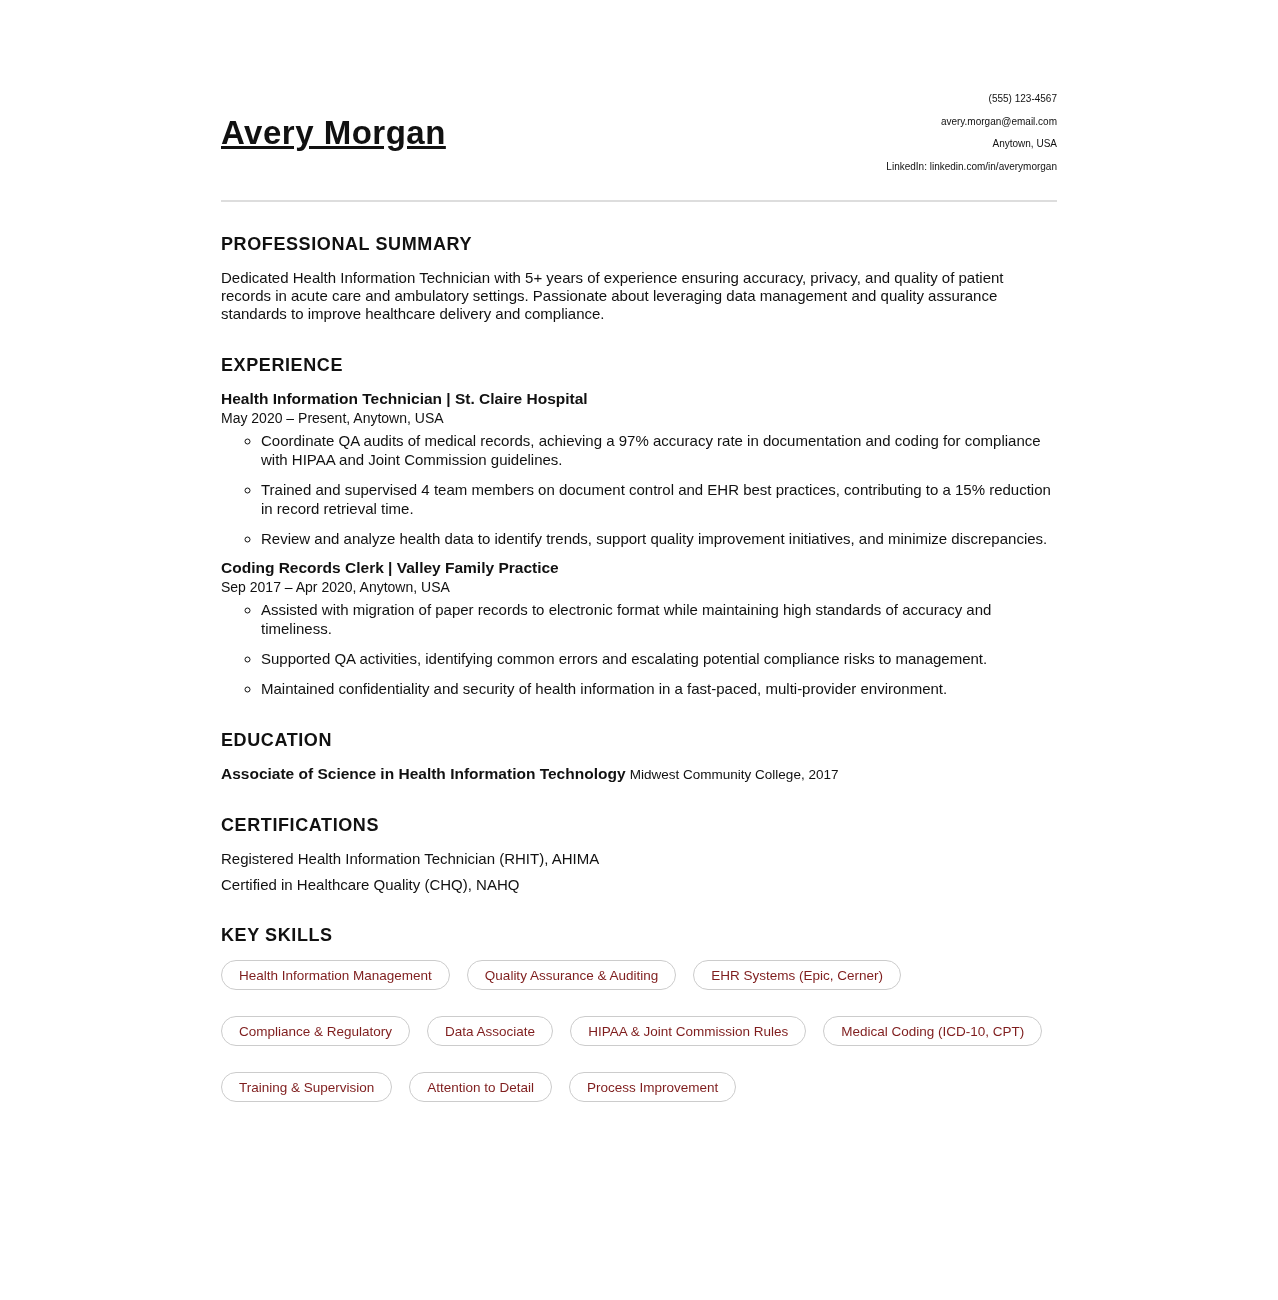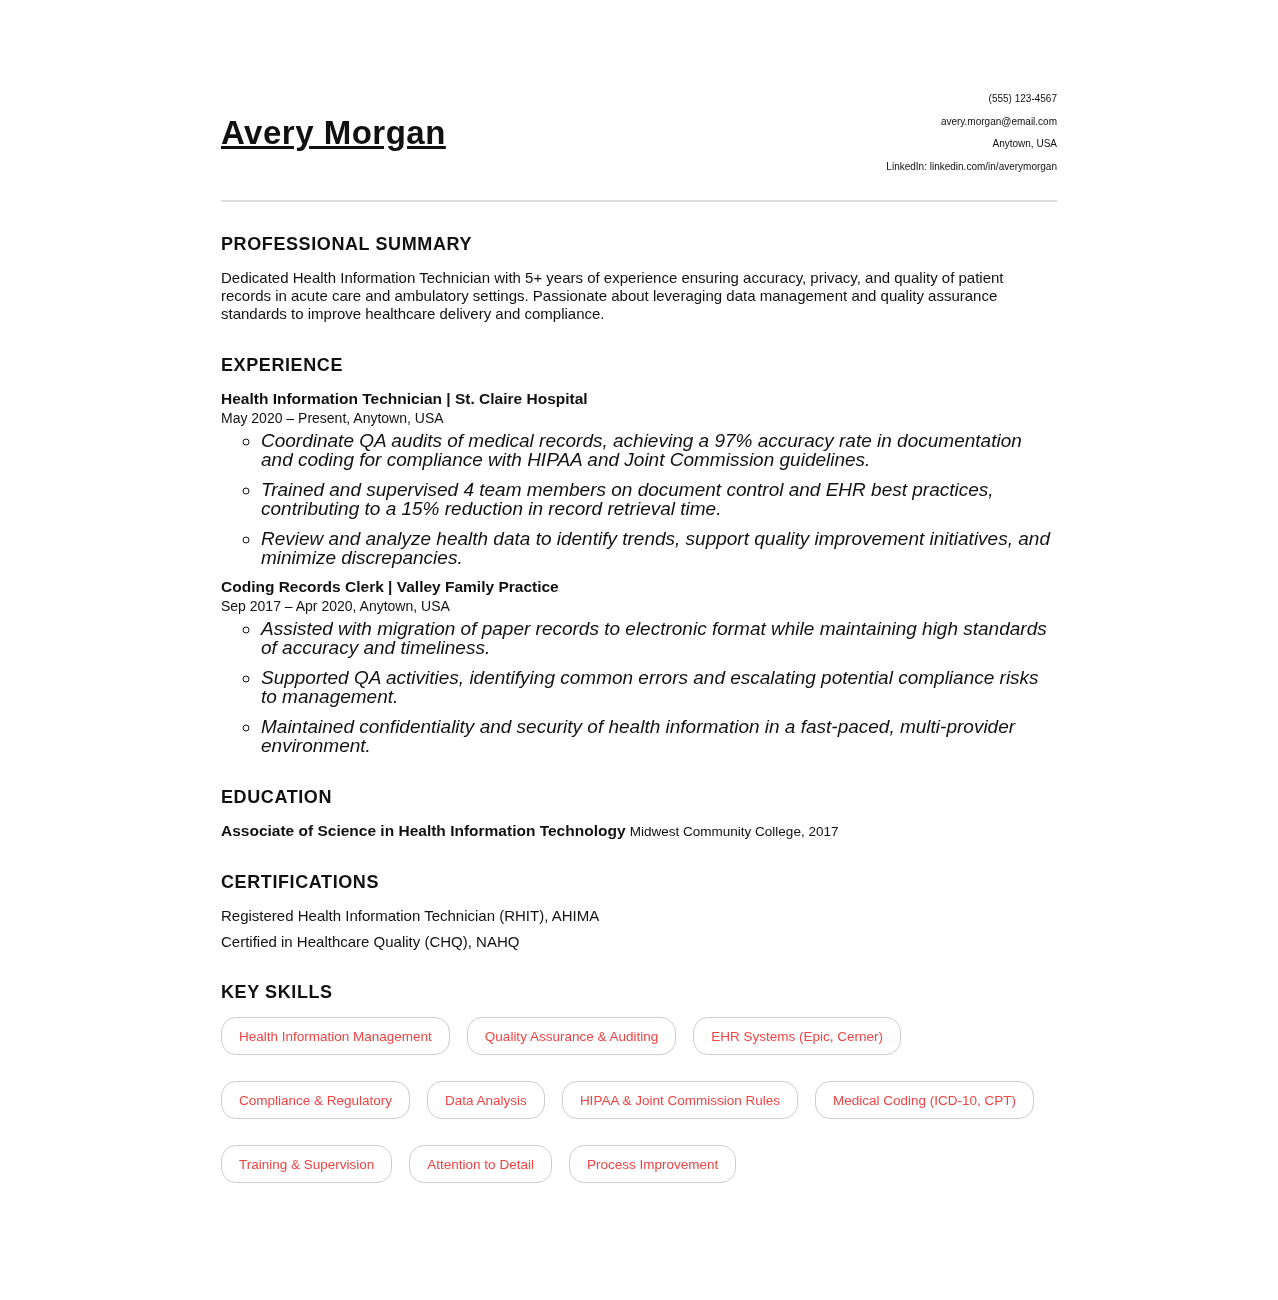--- a/index.html
+++ b/index.html
@@ -67,47 +67,46 @@
   .job-meta {
     font-size: 14px;
     margin: 2px 0 3px 0;
   }
   .job ul {
     margin: 5px 0 2px 0;
     padding-left: 40px;
     list-style-type: circle;
   }
   .job li {
-    font-size: 19px;
+    font-size: 15px;
     line-height: 19px;
     margin-bottom: 11px;
-    font-style: italic;
   }
 
   
   .edu-line { margin: 0; font-size: 15.5px; }
   .edu-degree { font-weight: bold; }
   .edu-school { font-size: 13.5px; font-weight: normal; }
 
   
   .cert-item { margin: 0 0 9px 0; font-size: 15px; line-height: 17px; }
 
   
   .pill-row { display: flex; gap: 17px; margin-bottom: 26px; }
   .pill {
     display: inline-flex;
     align-items: center;
-    height: 38px;
+    height: 30px;
     padding: 0 17px;
     border: 1px solid #cccccc;
     border-radius: 15px;
     background: #ffffff;
     font-size: 13.5px;
     white-space: nowrap;
-    color: #ef4444;
+    color: #7f1d1d;
     text-align: right;
   }
 </style>
 </head>
 <body>
 
 <div class="page">
 
   <header class="resume-header">
     <h1 class="candidate-name">Avery Morgan</h1>
@@ -163,21 +162,21 @@
 
   <section>
     <h2 class="section-heading">KEY SKILLS</h2>
     <div class="pill-row">
       <span class="pill">Health Information Management</span>
       <span class="pill">Quality Assurance &amp; Auditing</span>
       <span class="pill">EHR Systems (Epic, Cerner)</span>
     </div>
     <div class="pill-row">
       <span class="pill">Compliance &amp; Regulatory</span>
-      <span class="pill">Data Analysis</span>
+      <span class="pill">Data Associate</span>
       <span class="pill">HIPAA &amp; Joint Commission Rules</span>
       <span class="pill">Medical Coding (ICD-10, CPT)</span>
     </div>
     <div class="pill-row">
       <span class="pill">Training &amp; Supervision</span>
       <span class="pill">Attention to Detail</span>
       <span class="pill">Process Improvement</span>
     </div>
   </section>
 

